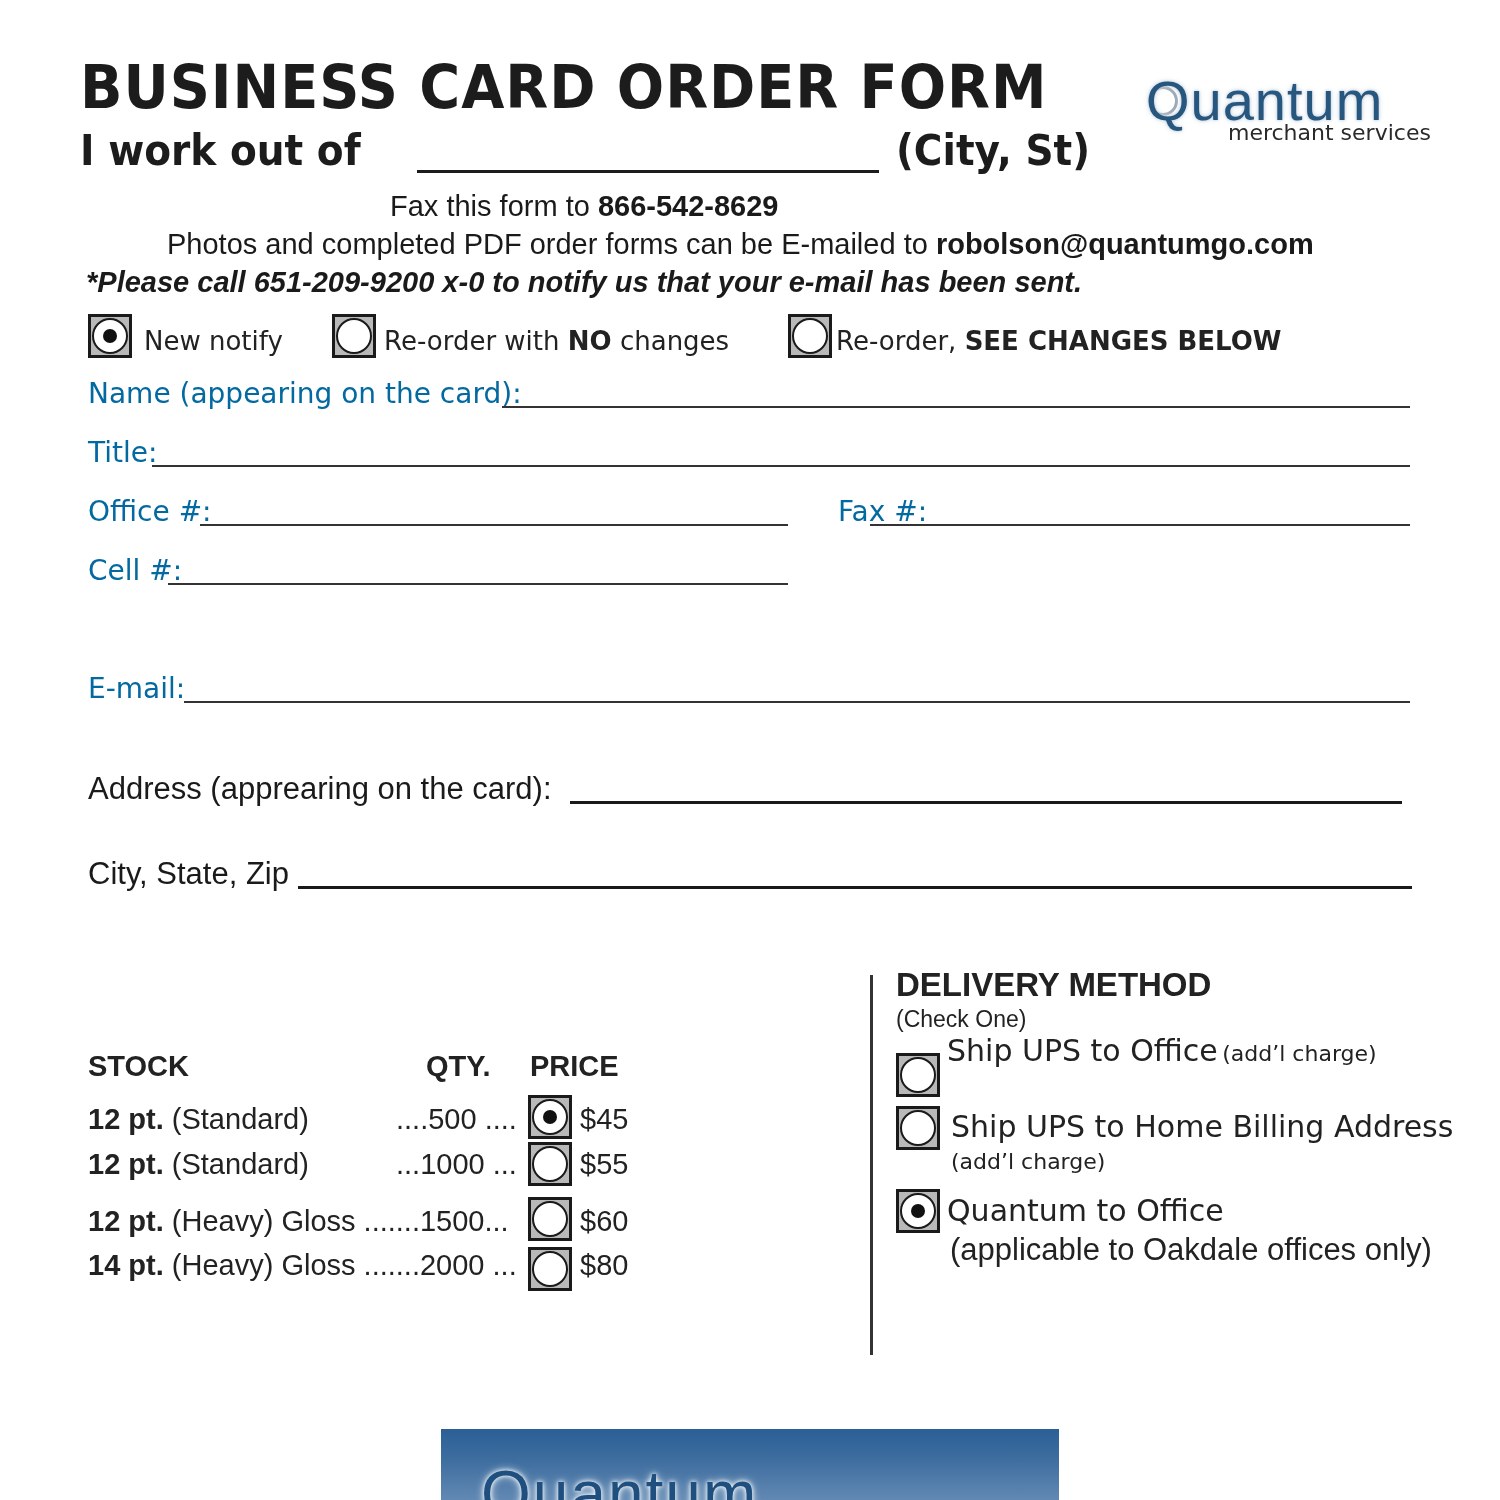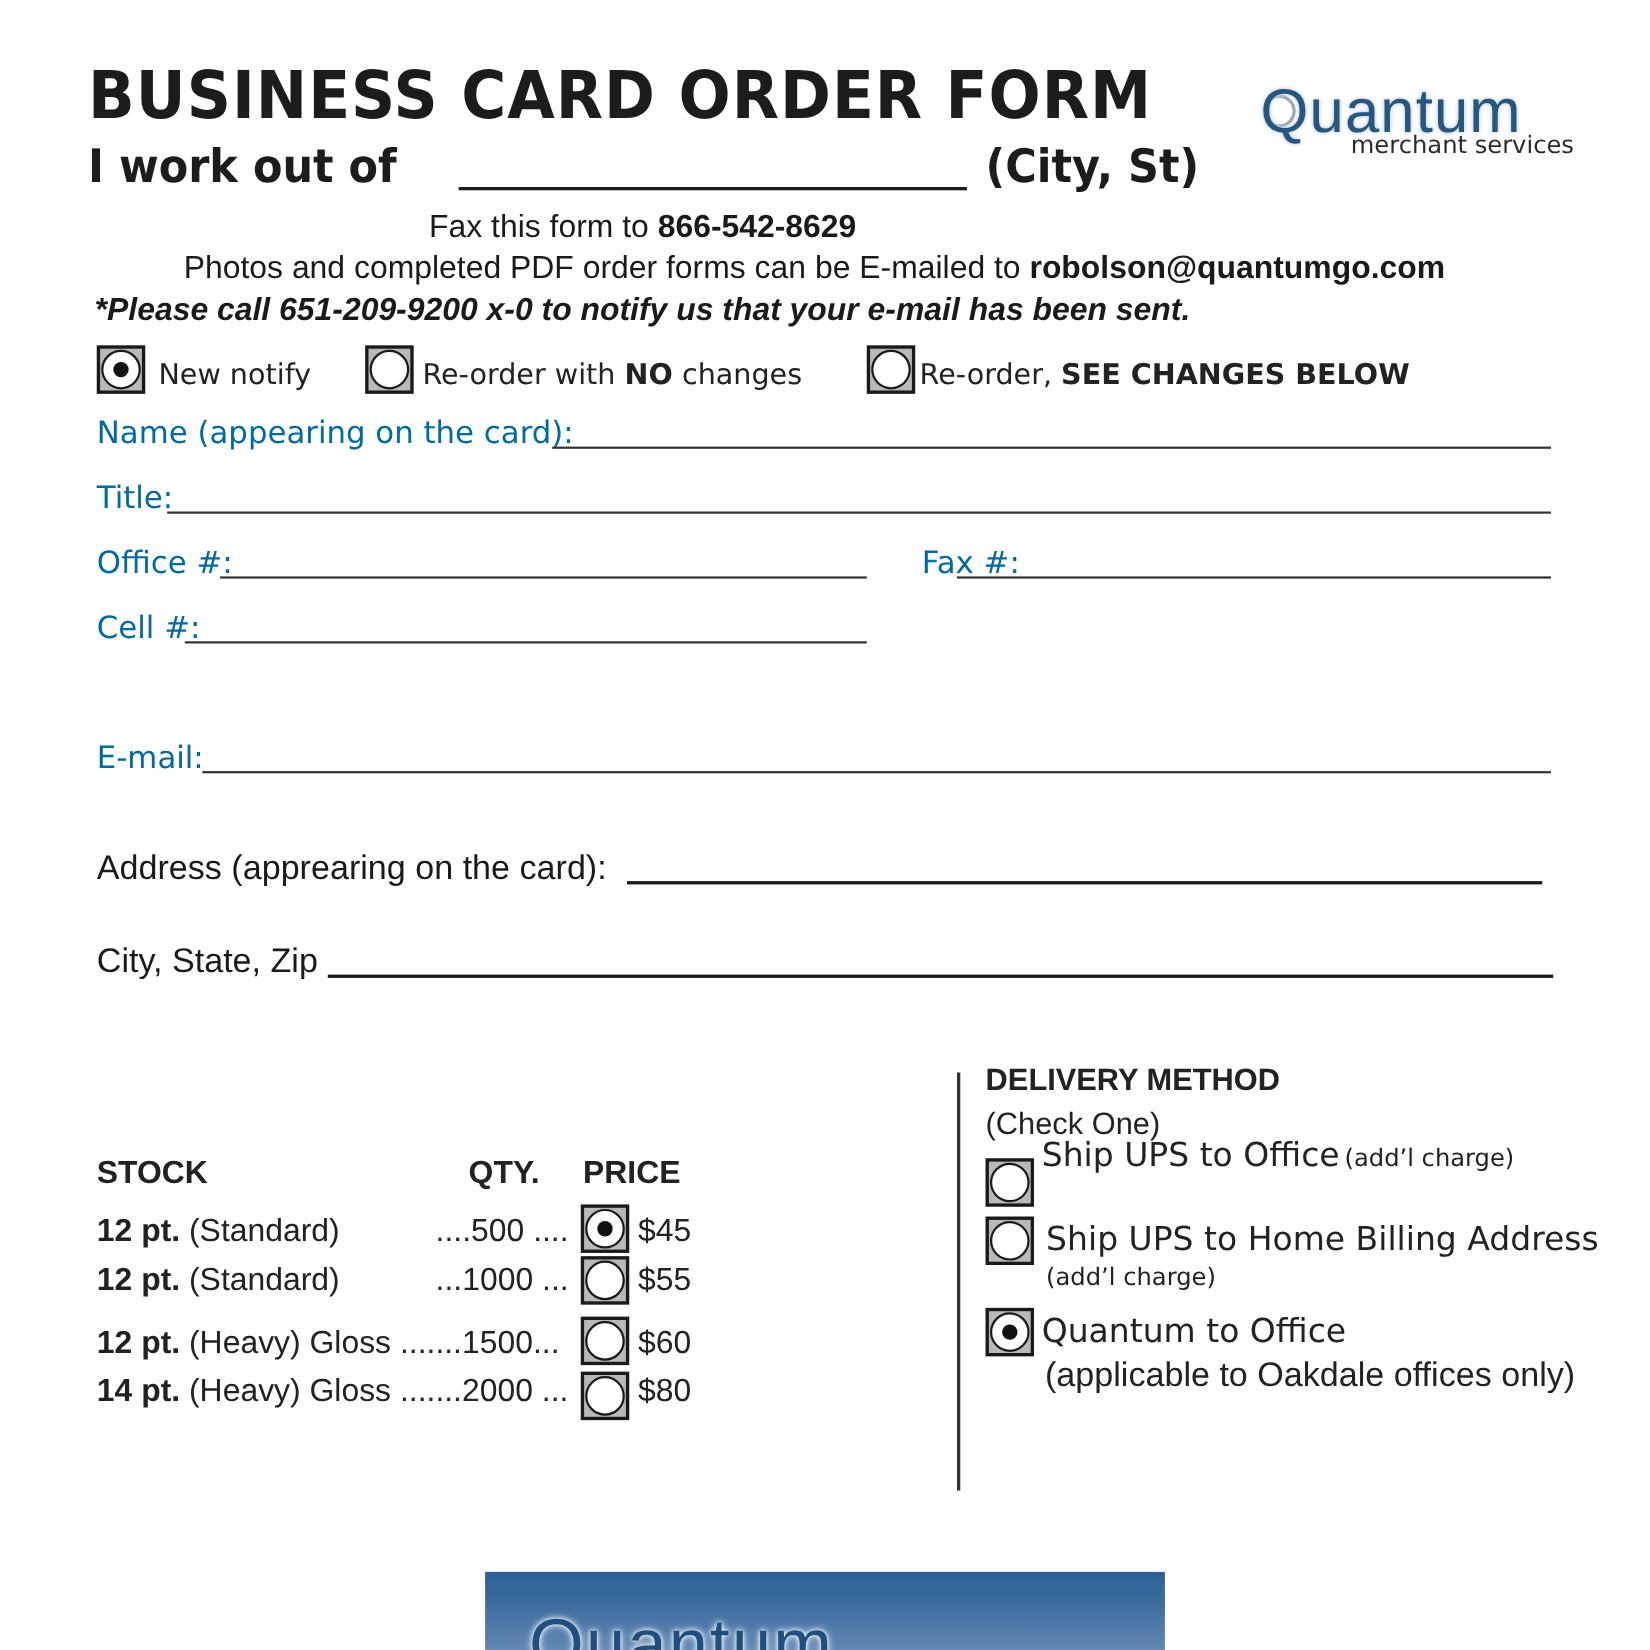--- a/index.html
+++ b/index.html
@@ -30,22 +30,22 @@
   .uline { position: absolute; border-bottom: 2px solid #333; }
   .arial-field { font-family: "Liberation Sans", sans-serif; font-size: 31px; color:#1a1a1a; }
   .thick { border-bottom: 3px solid #1a1a1a; }
 
   .th { font-size: 29px; font-weight: bold; color: #222; }
   .stock { font-size: 29px; color: #222; }
   .stock b { font-weight: bold; }
   .price { font-size: 29px; color: #222; }
 
   .vdivider { left: 870px; top: 975px; width: 3px; height: 380px; background: #333; }
-  .dm-title { left: 896px; top: 966px; font-size: 28px; font-weight: bold; color: #222; }
-  .dm-sub { left: 896px; top: 1006px; font-size: 28px; color: #222; }
+  .dm-title { left: 896px; top: 966px; font-size: 33px; font-weight: bold; color: #222; }
+  .dm-sub { left: 896px; top: 1006px; font-size: 23px; color: #222; }
   .dm-label { font-family: "DejaVu Sans", sans-serif; font-size: 30px; color: #222; }
   .dm-small { font-family: "DejaVu Sans", sans-serif; font-size: 22px; color: #222; }
   .dm-note { font-family: "Liberation Sans", sans-serif; font-size: 31px; color: #222; }
 
   .banner { left: 441px; top: 1429px; width: 618px; height: 80px; background: linear-gradient(180deg, #2b5f96 0%, #3f6ea0 40%, #6a8fb7 100%); overflow: hidden; }
   .banner-q { position: absolute; left: 40px; top: 28px; font-size: 64px; color: #1e4f7e; text-shadow: 0 0 4px #ffffff, 0 0 8px #e8f0f7; font-family: "Liberation Sans", sans-serif; letter-spacing: 2px; }
 </style>
 </head>
 <body>
 

